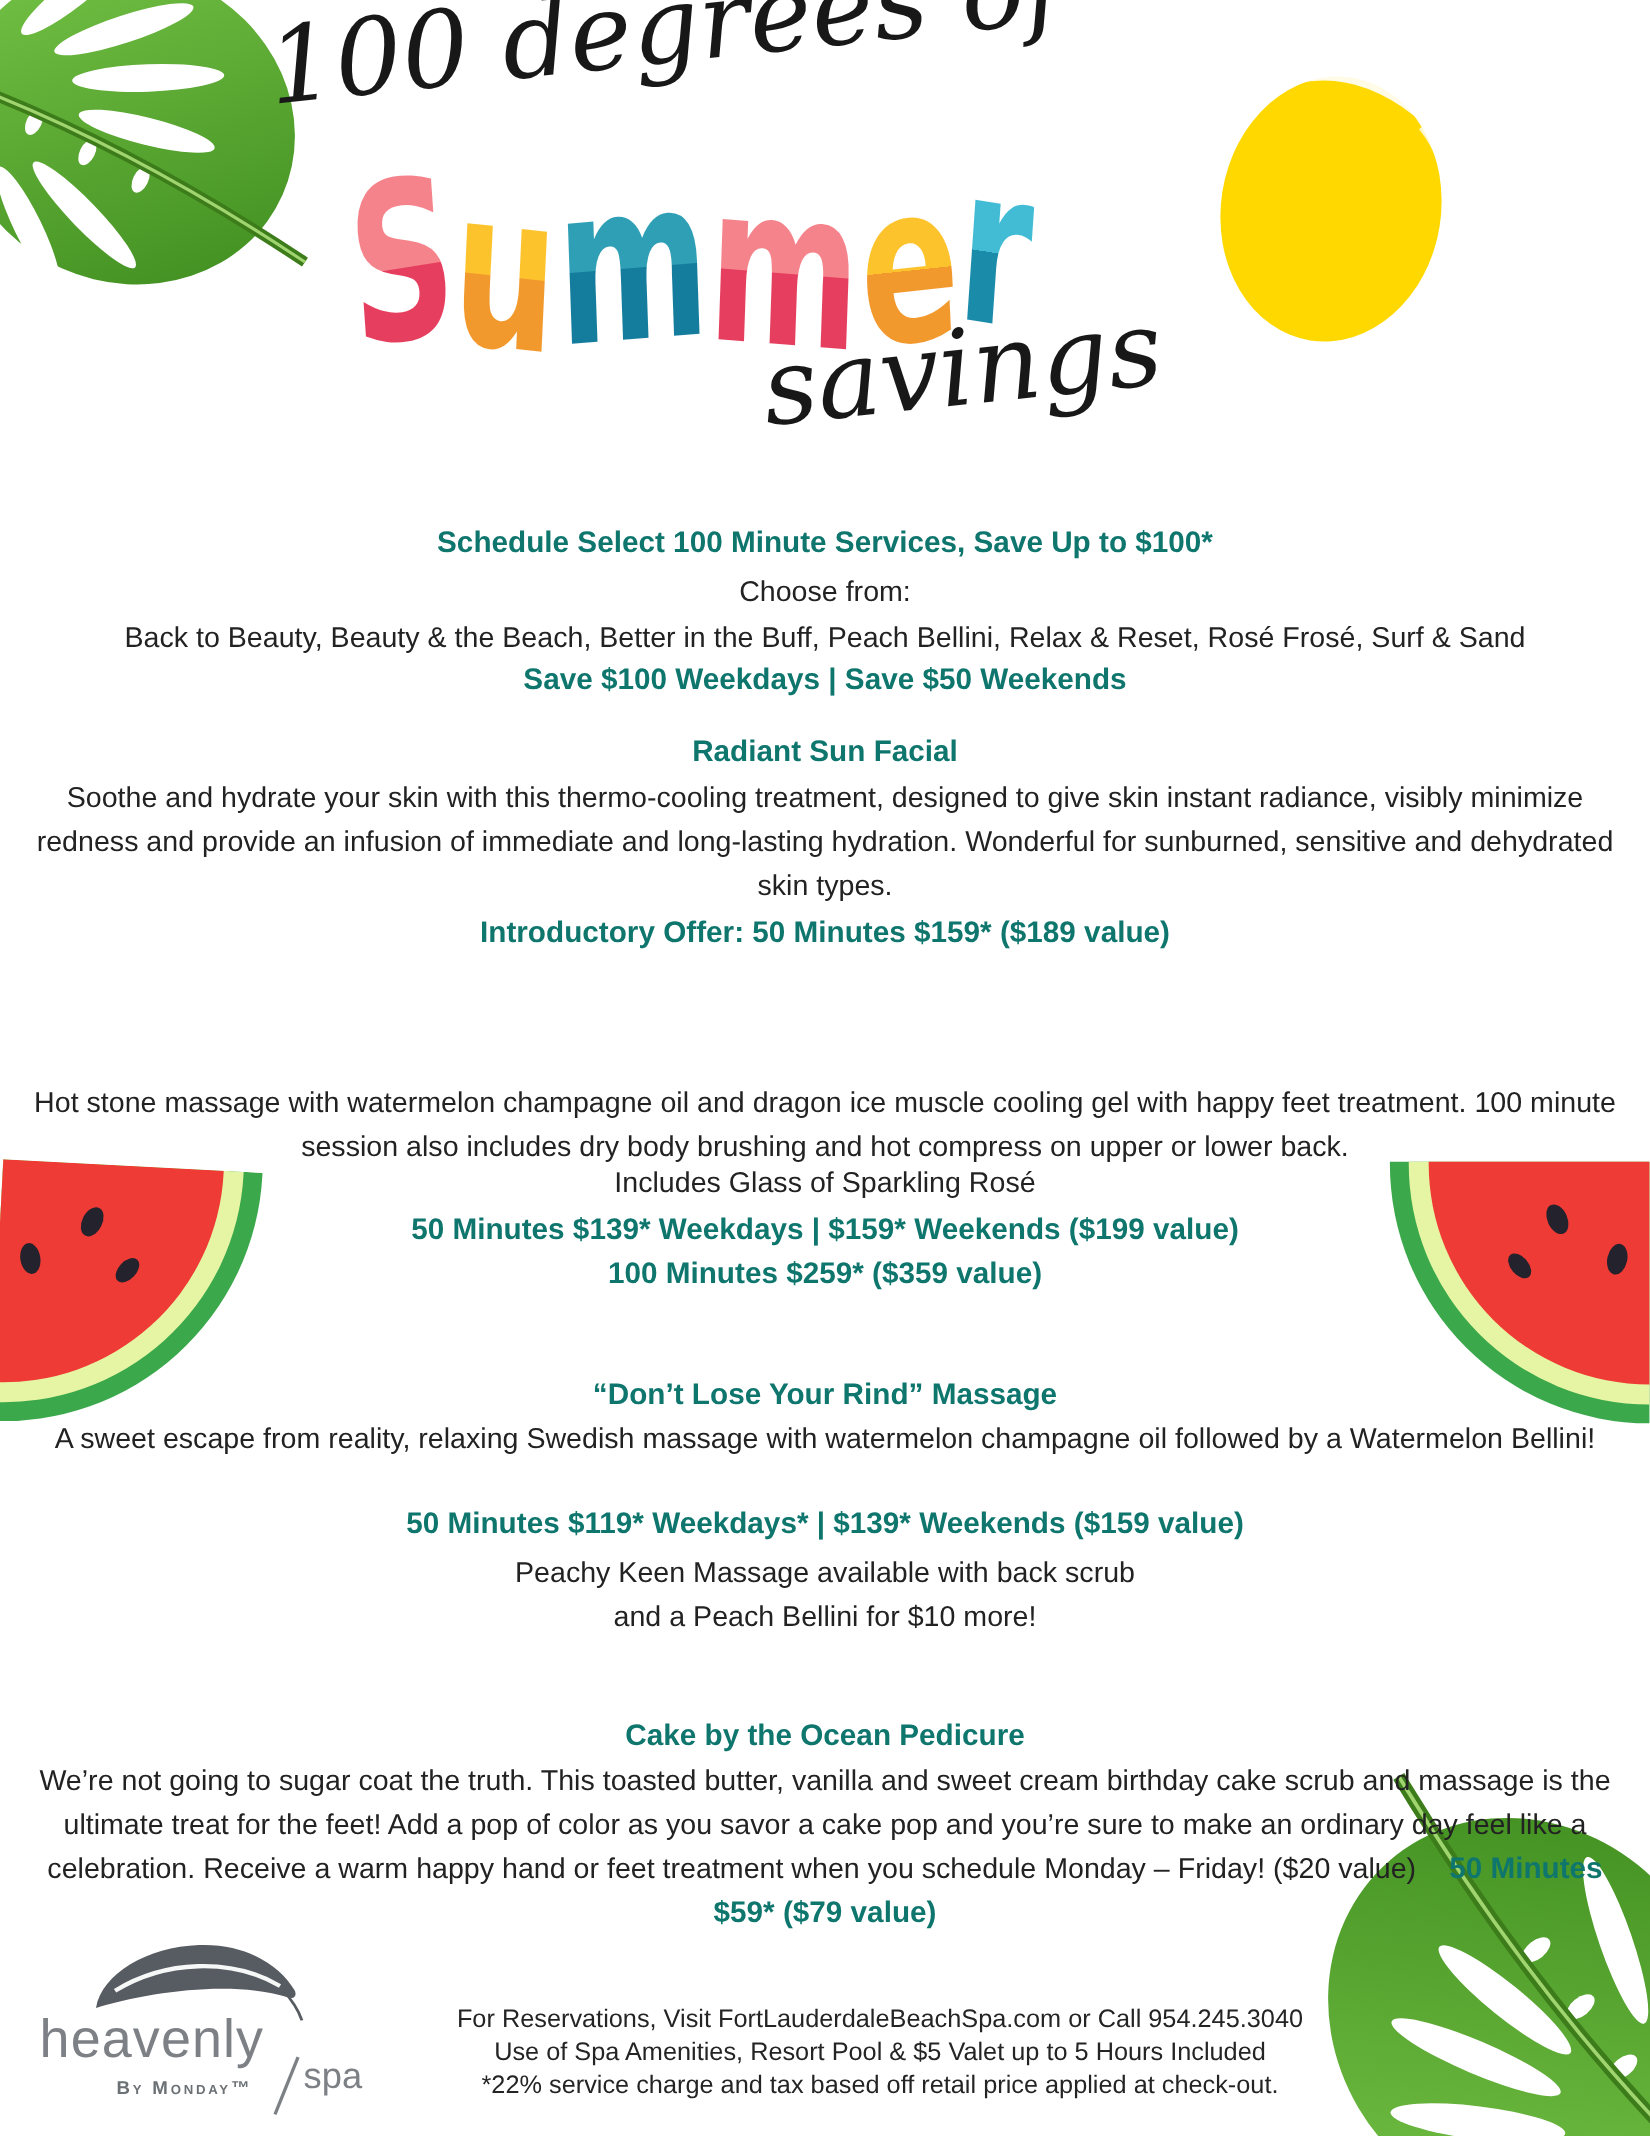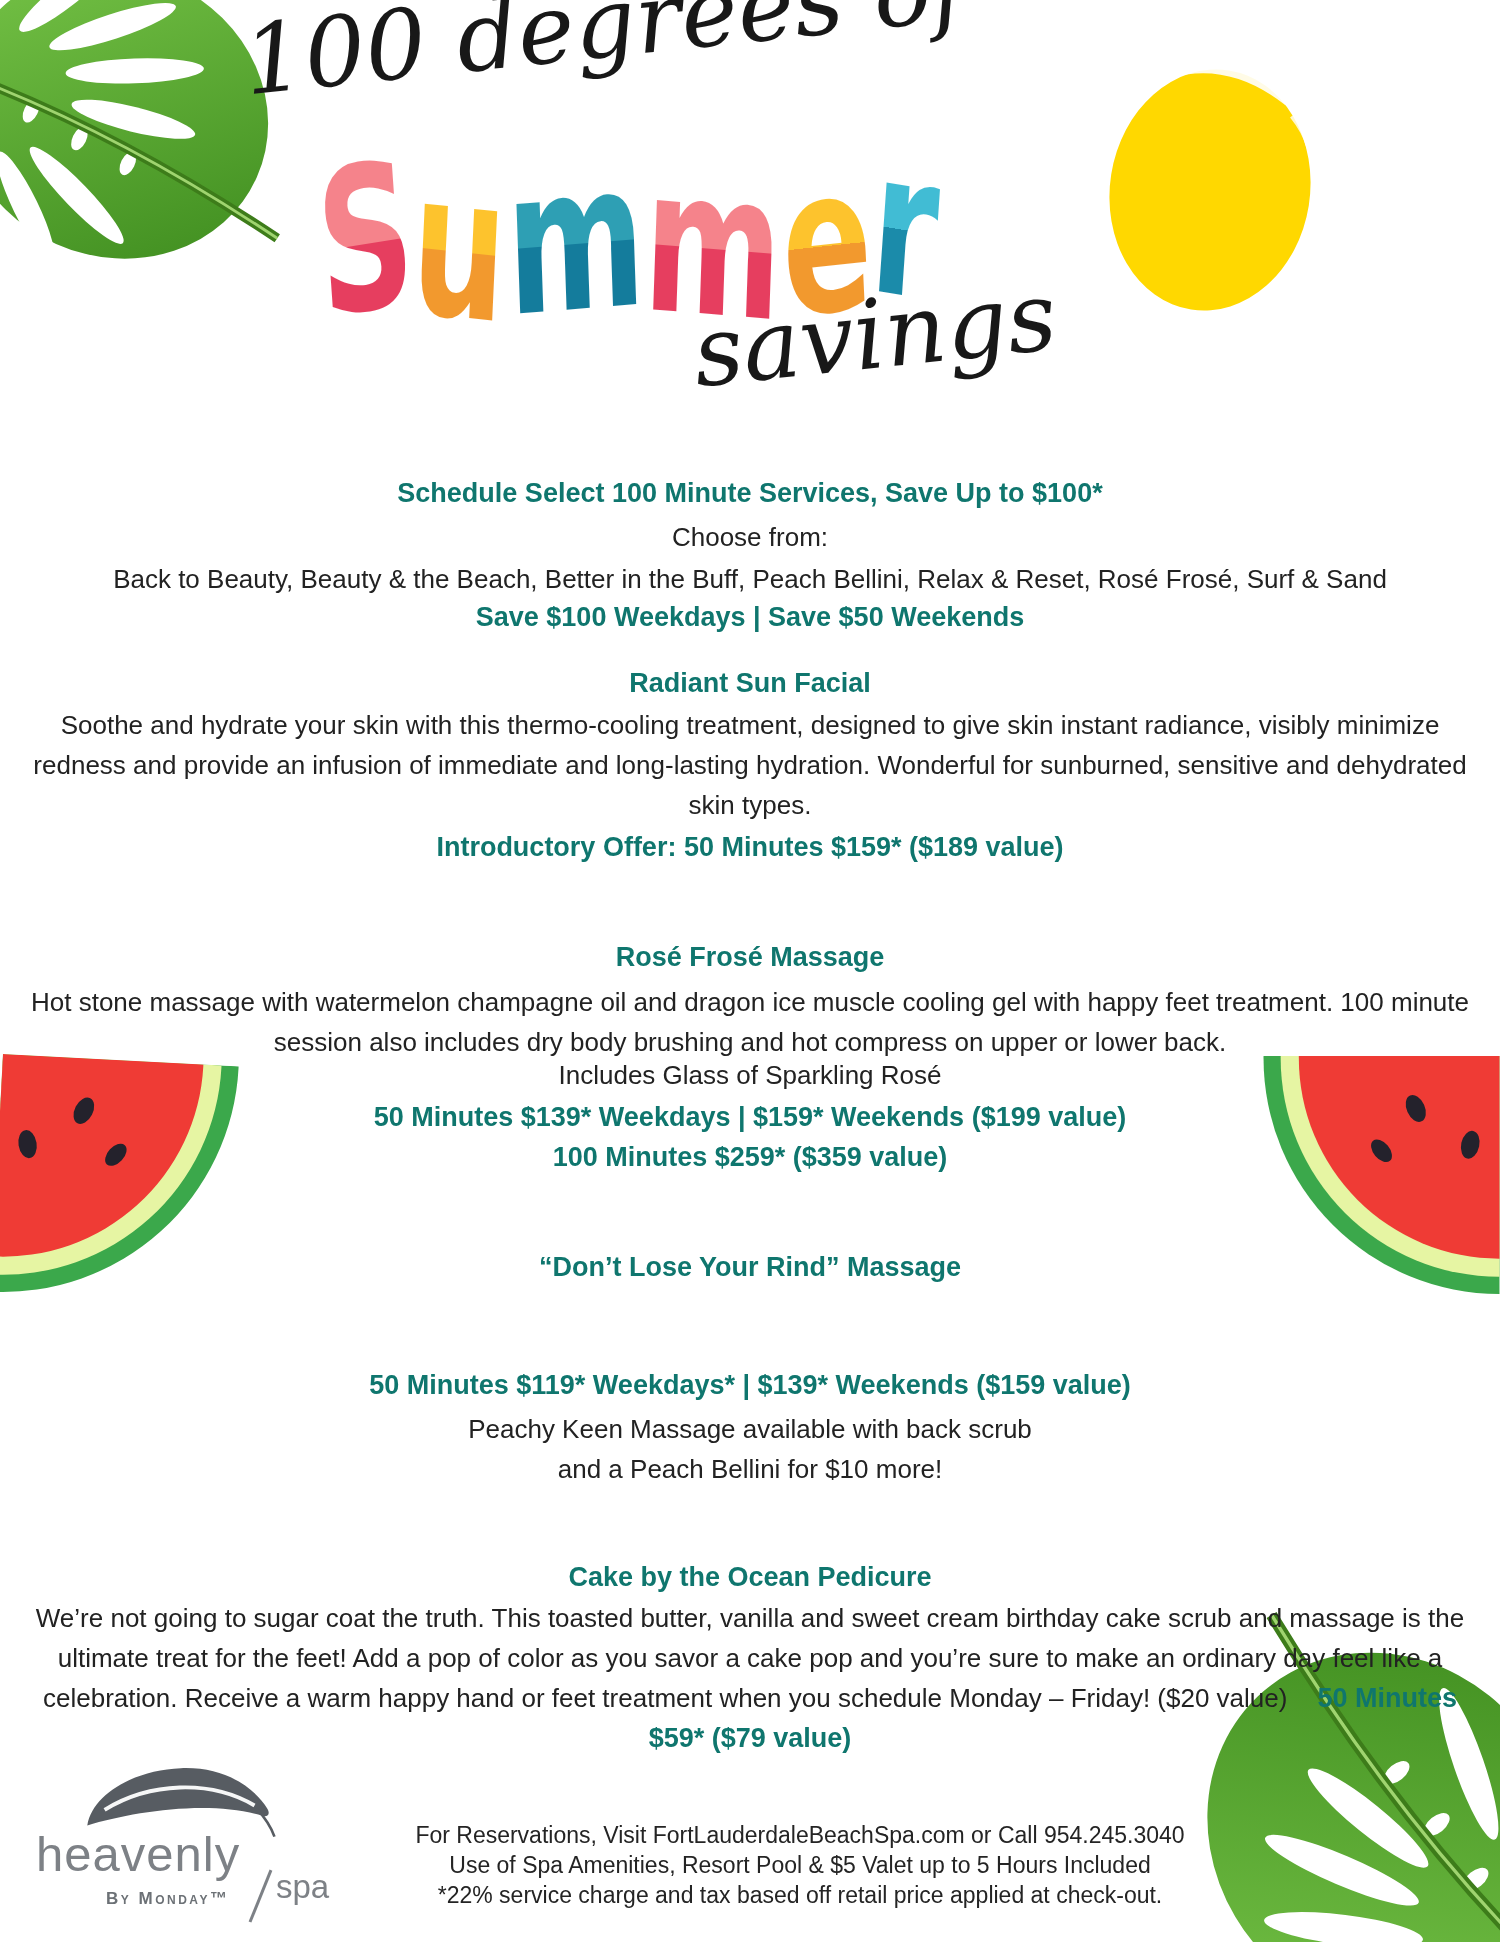--- a/index.html
+++ b/index.html
@@ -114,34 +114,34 @@
 
   <div class="t b" style="top:473px">Schedule Select 100 Minute Services, Save Up to $100*</div>
   <div class="t" style="top:517px">Choose from:</div>
   <div class="t" style="top:559px">Back to Beauty, Beauty &amp; the Beach, Better in the Buff, Peach Bellini, Relax &amp; Reset, Rosé Frosé, Surf &amp; Sand</div>
   <div class="t b" style="top:597px">Save $100 Weekdays | Save $50 Weekends</div>
 
   <div class="t b" style="top:663px">Radiant Sun Facial</div>
   <div class="t" style="top:705px">Soothe and hydrate your skin with this thermo-cooling treatment, designed to give skin instant radiance, visibly minimize redness and provide an infusion of immediate and long-lasting hydration. Wonderful for sunburned, sensitive and dehydrated skin types.</div>
   <div class="t b" style="top:827px">Introductory Offer: 50 Minutes $159* ($189 value)</div>
 
-  <div class="t b" style="top:937px">Rosé Frosé Massage</div>
   <div class="t" style="top:982px">Hot stone massage with watermelon champagne oil and dragon ice muscle cooling gel with happy feet treatment. 100 minute session also includes dry body brushing and hot compress on upper or lower back.</div>
   <div class="t" style="top:1055px">Includes Glass of Sparkling Rosé</div>
   <div class="t b" style="top:1097px">50 Minutes $139* Weekdays | $159* Weekends ($199 value)</div>
   <div class="t b" style="top:1137px">100 Minutes $259* ($359 value)</div>
 
   <svg class="decor melon melon-left" viewBox="0 0 235 240">
       <use href="#melonSym"></use>
     </svg>
   <svg class="decor melon melon-right" viewBox="0 0 235 240">
       <use href="#melonSym"></use>
     </svg>
 
   <div class="t b" style="top:1247px">“Don’t Lose Your Rind” Massage</div>
+  <div class="t" style="top:1287px">A sweet escape from reality, relaxing Swedish massage with watermelon champagne oil followed by a Watermelon Bellini!</div>
   <div class="t b" style="top:1365px">50 Minutes $119* Weekdays* | $139* Weekends ($159 value)</div>
   <div class="t" style="top:1409px">Peachy Keen Massage available with back scrub</div>
   <div class="t" style="top:1449px">and a Peach Bellini for $10 more!</div>
 
   <div class="t b" style="top:1557px">Cake by the Ocean Pedicure</div>
   <div class="t" style="top:1598px">
     <span>We’re not going to sugar coat the truth. This toasted butter, vanilla and sweet cream birthday cake scrub and massage is the ultimate treat for the feet! Add a pop of color as you savor a cake pop and you’re sure to make an ordinary day feel like a celebration. Receive a warm happy hand or feet treatment when you schedule Monday – Friday! ($20 value)</span><span class="b gap">50 Minutes $59* ($79 value)</span>
   </div>
 
   <svg class="decor logo-leaf" viewBox="0 0 230 90">

